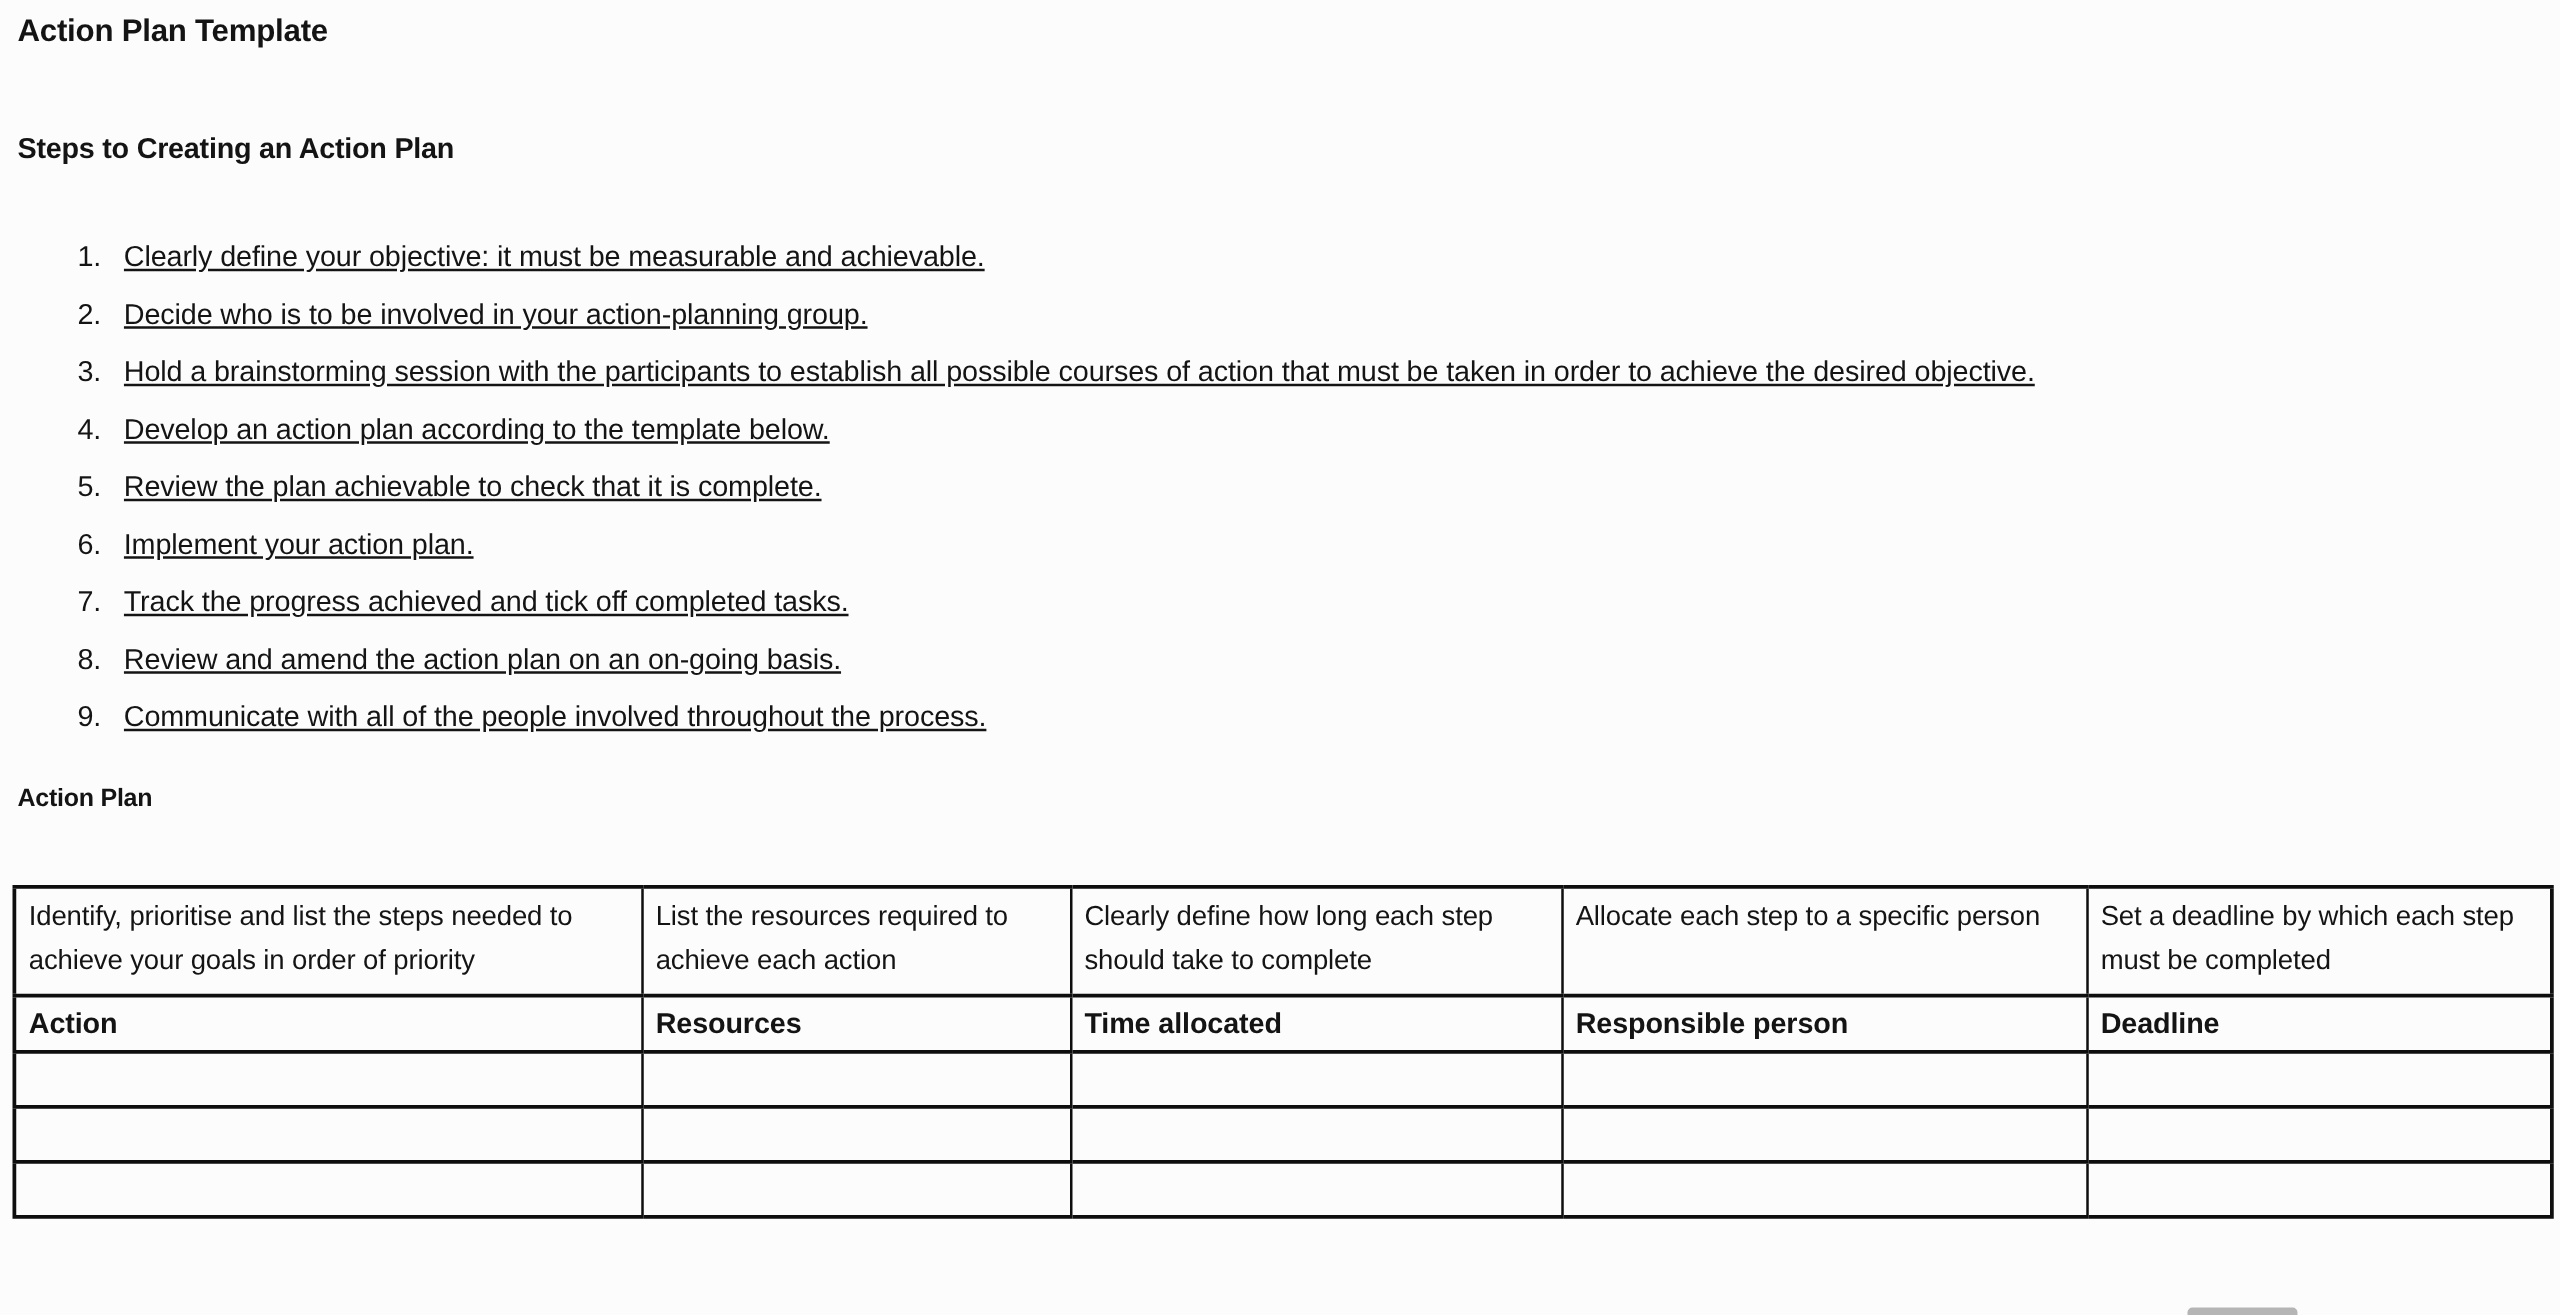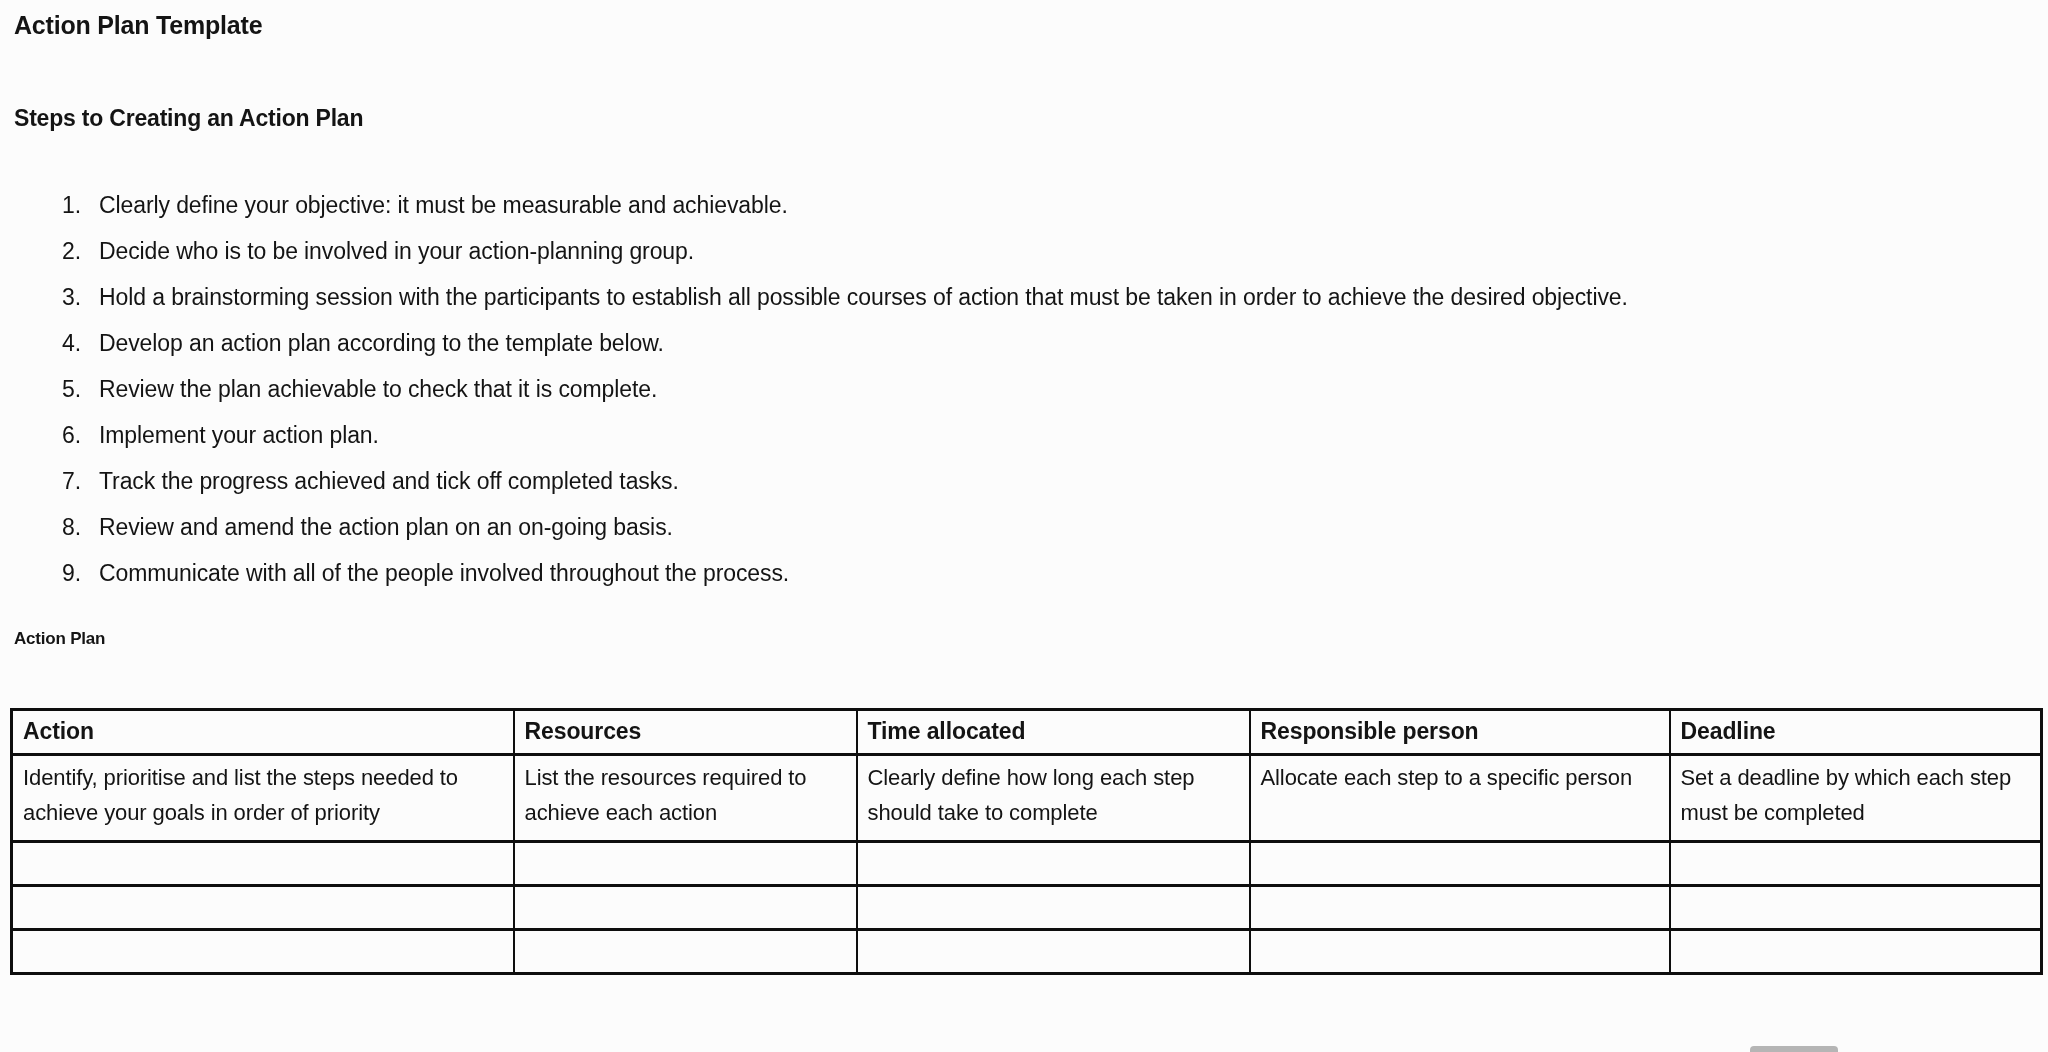--- a/index.html
+++ b/index.html
@@ -45,23 +45,24 @@
   }
   .step-num {
     flex: none;
     margin-left: 48px;
     width: 37px;
   }
   .step-text {
     flex: 1;
     white-space: nowrap;
     overflow: hidden;
+    text-decoration: underline;
   }
   .plan-heading {
-    font-size: 17px;
+    font-size: 20px;
     font-weight: 700;
     line-height: 30px;
     margin: 36px 0 0 0;
     letter-spacing: -0.2px;
   }
   table.plan-table {
     border-collapse: collapse;
     table-layout: fixed;
     width: 2030px;
     margin: 54px 0 0 -4px;
@@ -156,34 +157,34 @@
   <table class="plan-table">
     <colgroup>
       <col style="width:502px">
       <col style="width:343px">
       <col style="width:393px">
       <col style="width:420px">
       <col style="width:372px">
     </colgroup>
     <tbody>
       <tr>
+        <td class="desc-cell">Identify, prioritise and list the steps needed to achieve your goals in order of priority</td>
+        <td class="desc-cell">List the resources required to achieve each action</td>
+        <td class="desc-cell">Clearly define how long each step should take to complete</td>
+        <td class="desc-cell">Allocate each step to a specific person</td>
+        <td class="desc-cell">Set a deadline by which each step must be completed</td>
+      </tr>
+      <tr>
         <th>Action</th>
         <th>Resources</th>
         <th>Time allocated</th>
         <th>Responsible person</th>
         <th>Deadline</th>
       </tr>
       <tr>
-        <td class="desc-cell">Identify, prioritise and list the steps needed to achieve your goals in order of priority</td>
-        <td class="desc-cell">List the resources required to achieve each action</td>
-        <td class="desc-cell">Clearly define how long each step should take to complete</td>
-        <td class="desc-cell">Allocate each step to a specific person</td>
-        <td class="desc-cell">Set a deadline by which each step must be completed</td>
-      </tr>
-      <tr>
         <td class="empty-cell"></td>
         <td class="empty-cell"></td>
         <td class="empty-cell"></td>
         <td class="empty-cell"></td>
         <td class="empty-cell"></td>
       </tr>
       <tr>
         <td class="empty-cell"></td>
         <td class="empty-cell"></td>
         <td class="empty-cell"></td>

